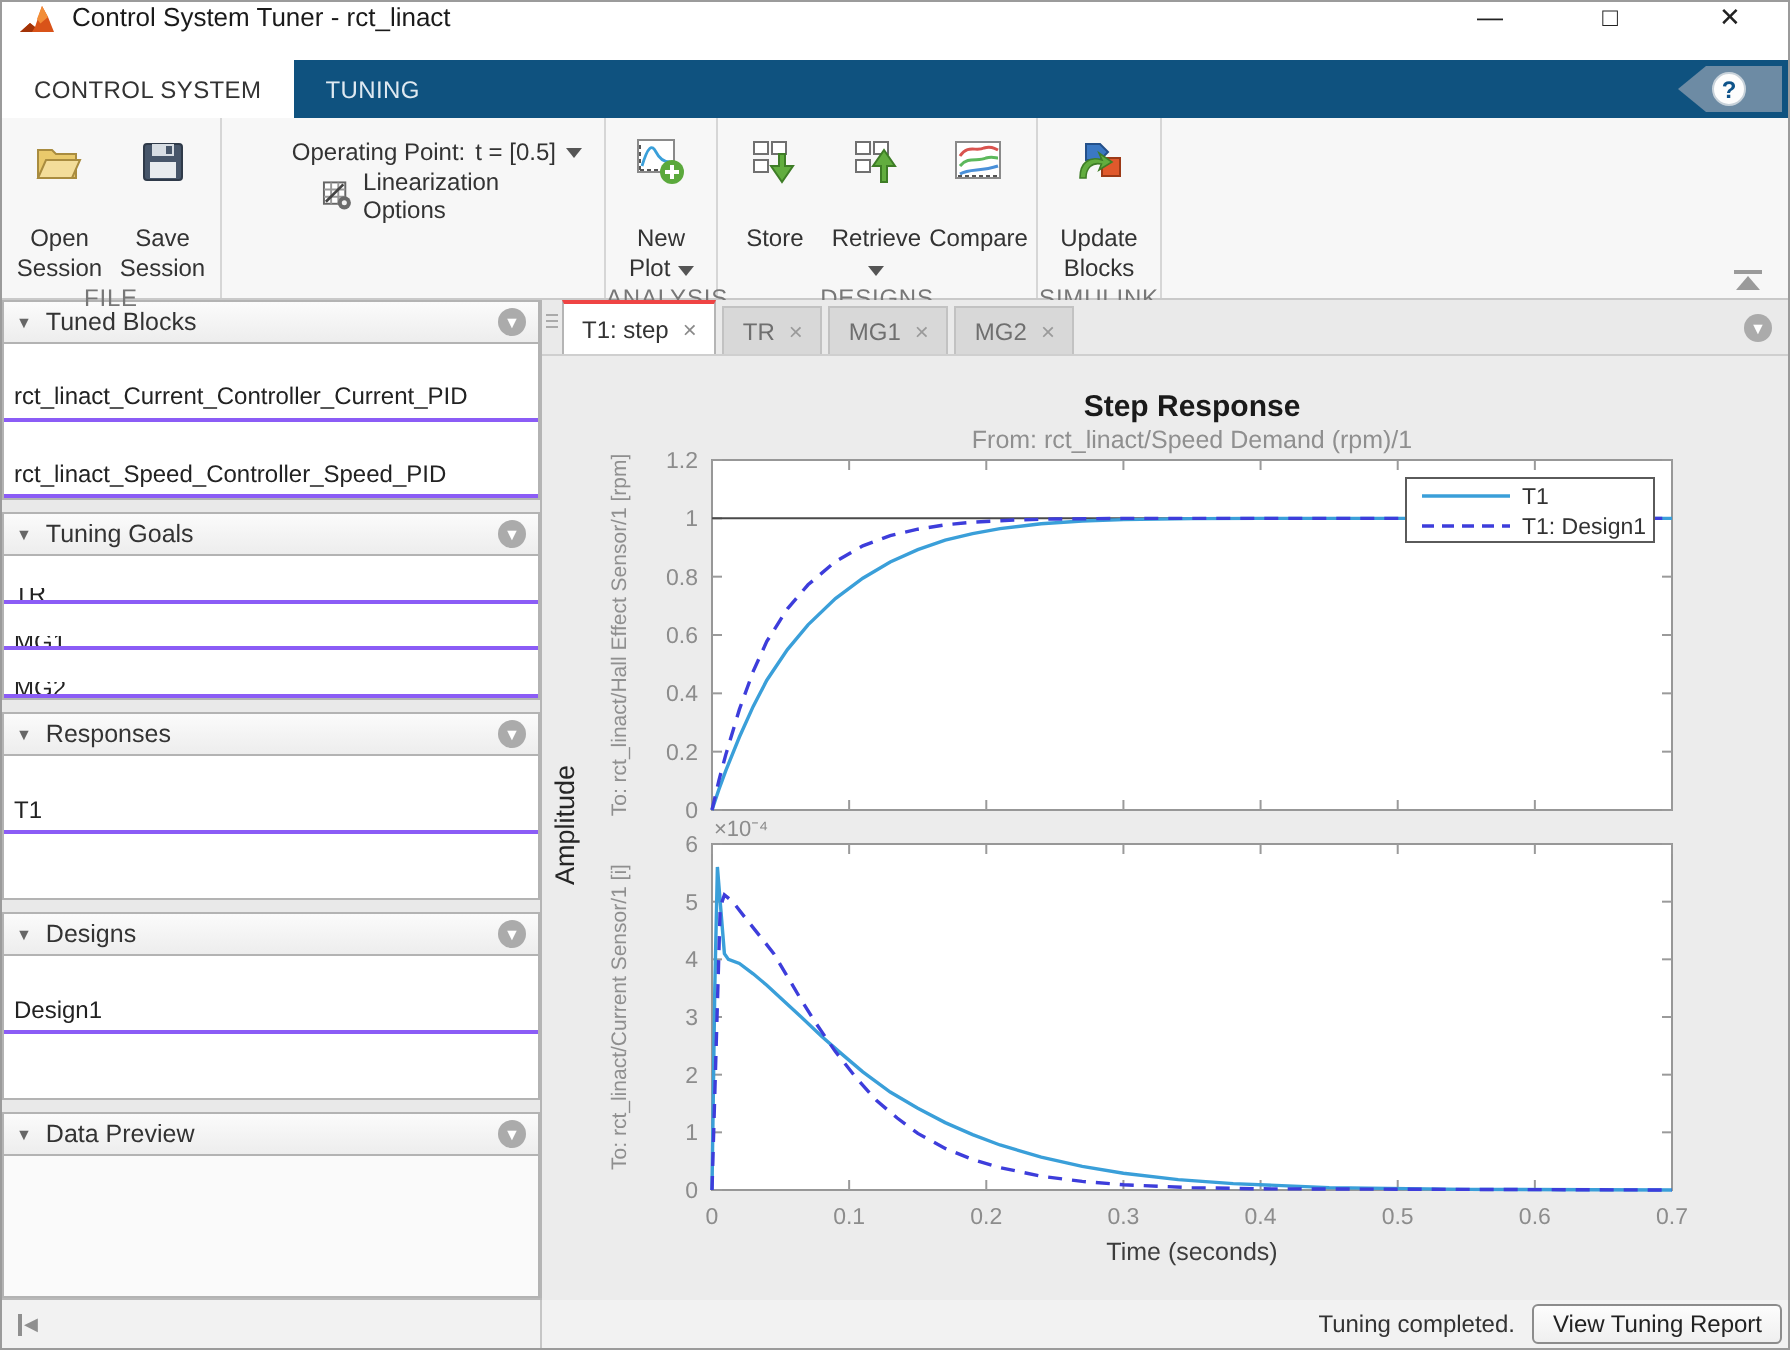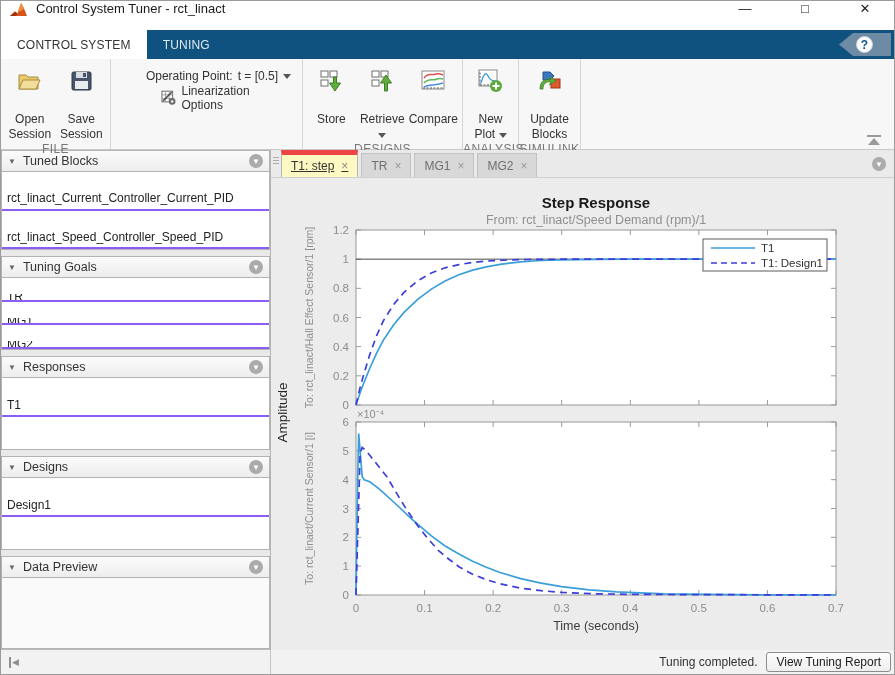--- a/index.html
+++ b/index.html
@@ -49,21 +49,21 @@
   .row-item { height:23px; border-bottom:2px solid #8b5cf6; display:flex; align-items:center; padding:0 5px; font-size:12px; color:#222; background:#fff; white-space:nowrap; overflow:hidden;margin-top:16px; }
   .panel-gap { height:6px; }
   .preview-body { background:#fafafa; }
 
   
   .plot-panel { flex:1; display:flex; flex-direction:column; min-width:0; }
   .doc-tabs { height:28px; background:#eaeaea; border-bottom:1px solid #cfcfcf; display:flex; align-items:flex-end; position:relative; padding-left:10px; }
   .grip { position:absolute; left:2px; top:7px; display:flex; flex-direction:column; gap:2px; }
   .grip span { width:6px; height:1px; background:#aaa; }
   .doc-tab { height:24px; display:flex; align-items:center; gap:7px; padding:0 9px; font-size:12px; color:#6f6f6f; background:#d8d8d8; border:1px solid #c2c2c2; border-bottom:none; margin-right:3px; }
-  .doc-tab.active { height:27px; background:#fef9c3; color:#333; border-top:5px solid #ef4444; border-left:1px solid #b5b5b5; border-right:1px solid #b5b5b5;text-decoration:underline; }
+  .doc-tab.active { height:27px; background:#ffffff; color:#333; border-top:2px solid #ef4444; border-left:1px solid #b5b5b5; border-right:1px solid #b5b5b5; }
   .doc-close { color:#9a9a9a; font-size:12px; line-height:1; }
   .doc-tab.active .doc-close { color:#8a8a8a; }
   .tab-gear { position:absolute; right:8px; top:7px; }
   .figure-area { flex:1; background:#ececec; position:relative; }
   .figure-area svg { display:block; }
 
   
   .statusbar { height:25px; background:#f2f2f2; border-top:1px solid #b9b9b9; display:flex; align-items:center; flex:0 0 auto; }
   .status-left { width:270px; height:100%; border-right:1px solid #c6c6c6; display:flex; align-items:center; padding-left:8px; gap:1px; }
   .collapse-bar { width:2px; height:11px; background:#8f8f8f; }
@@ -136,20 +136,36 @@
             <path d="M1 4.7 h11 M1 8.4 h11 M4.7 1 v11 M8.4 1 v11" stroke="#999" stroke-width="1"></path>
             <path d="M2 11 L11 2" stroke="#444" stroke-width="1.4"></path>
             <circle cx="11.5" cy="11.5" r="3.4" fill="#6b6b6b"></circle>
             <circle cx="11.5" cy="11.5" r="1.3" fill="#f2f2f2"></circle>
           </svg>
           <span>Linearization Options</span>
         </div>
       </div>
     </div>
 
+    <div class="tool-section" style="width:56px;">
+      <div class="section-body">
+        <div class="big-btn">
+          <svg class="icon26" viewBox="0 0 27 26">
+            <rect x="2" y="2" width="18" height="16" fill="#fff" stroke="#8a8a8a"></rect>
+            <path d="M4 15 C7 5, 9 4, 11 8 C13 12, 16 13, 18 13" fill="none" stroke="#3a9fd9" stroke-width="1.4"></path>
+            <path d="M3 17 h16 M3 17 v-14" stroke="#555" stroke-dasharray="2 1.5"></path>
+            <circle cx="19" cy="18" r="6" fill="#5ba93c"></circle>
+            <path d="M19 14.5 v7 M15.5 18 h7" stroke="#fff" stroke-width="2"></path>
+          </svg>
+          <span class="lbl"><span>New Plot</span> <span class="drop-arrow" style="border-top-color:#555;"></span></span>
+        </div>
+      </div>
+      <div class="section-label">ANALYSIS</div>
+    </div>
+
     <div class="tool-section" style="width:160px;">
       <div class="section-body">
         <div class="big-btn">
           <svg class="icon26" viewBox="0 0 27 26">
             <rect x="3" y="3" width="7" height="6" fill="#fff" stroke="#707070"></rect>
             <rect x="12" y="3" width="7" height="6" fill="#fff" stroke="#707070"></rect>
             <rect x="3" y="12" width="7" height="6" fill="#fff" stroke="#707070"></rect>
             <path d="M15.5 9 v6 h-4 l5.5 8 5.5 -8 h-4 v-6 Z" fill="#62ad3f" stroke="#3e7d26"></path>
           </svg>
           <span class="lbl">Store</span>
@@ -168,36 +184,20 @@
             <rect x="2" y="3" width="22" height="18" fill="#fff" stroke="#8a8a8a"></rect>
             <path d="M4 10 C8 4, 12 8, 16 6 C19 5, 21 6, 23 7" fill="none" stroke="#d9534f" stroke-width="1.5"></path>
             <path d="M4 15 C8 10, 13 13, 17 11 C20 10, 22 11, 23 11" fill="none" stroke="#5cb85c" stroke-width="1.5"></path>
             <path d="M4 19 C9 16, 14 18, 23 15" fill="none" stroke="#4a90d9" stroke-width="1.5"></path>
             <path d="M3 20 h21" stroke="#555" stroke-dasharray="2 1.5"></path>
           </svg>
           <span class="lbl">Compare</span>
         </div>
       </div>
       <div class="section-label">DESIGNS</div>
-    </div>
-
-    <div class="tool-section" style="width:56px;">
-      <div class="section-body">
-        <div class="big-btn">
-          <svg class="icon26" viewBox="0 0 27 26">
-            <rect x="2" y="2" width="18" height="16" fill="#fff" stroke="#8a8a8a"></rect>
-            <path d="M4 15 C7 5, 9 4, 11 8 C13 12, 16 13, 18 13" fill="none" stroke="#3a9fd9" stroke-width="1.4"></path>
-            <path d="M3 17 h16 M3 17 v-14" stroke="#555" stroke-dasharray="2 1.5"></path>
-            <circle cx="19" cy="18" r="6" fill="#5ba93c"></circle>
-            <path d="M19 14.5 v7 M15.5 18 h7" stroke="#fff" stroke-width="2"></path>
-          </svg>
-          <span class="lbl"><span>New Plot</span> <span class="drop-arrow" style="border-top-color:#555;"></span></span>
-        </div>
-      </div>
-      <div class="section-label">ANALYSIS</div>
     </div>
 
     <div class="tool-section" style="width:62px;">
       <div class="section-body">
         <div class="big-btn" style="width:56px;">
           <svg class="icon26" viewBox="0 0 27 26">
             <path d="M7 4 h7 l4 4 -4 4 h-7 Z" fill="#3b78c3" stroke="#24508a"></path>
             <rect x="15" y="11" width="9" height="9" fill="#e0592c" stroke="#9c3a17"></rect>
             <path d="M4 21 C4 13, 9 10, 15 12 l-1.5 -3.5 6.5 4.5 -6.5 4 1.2 -3 C10 13, 7 16, 7 21 Z" fill="#62ad3f" stroke="#3e7d26" stroke-width=".8"></path>
           </svg>

